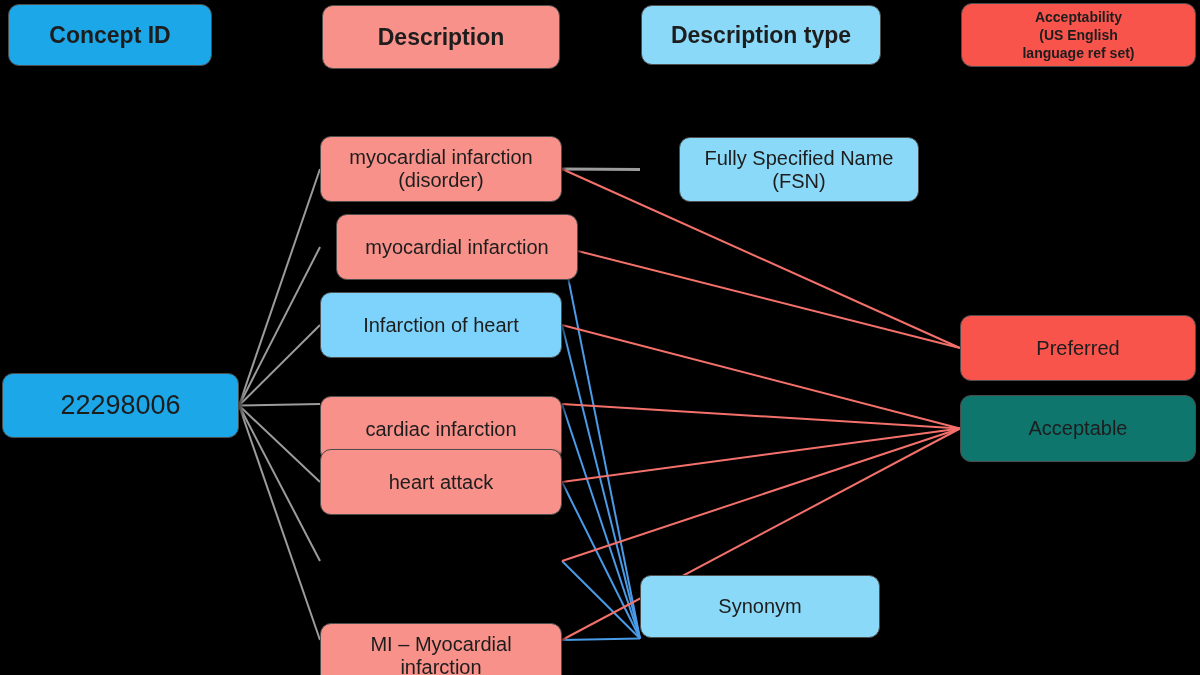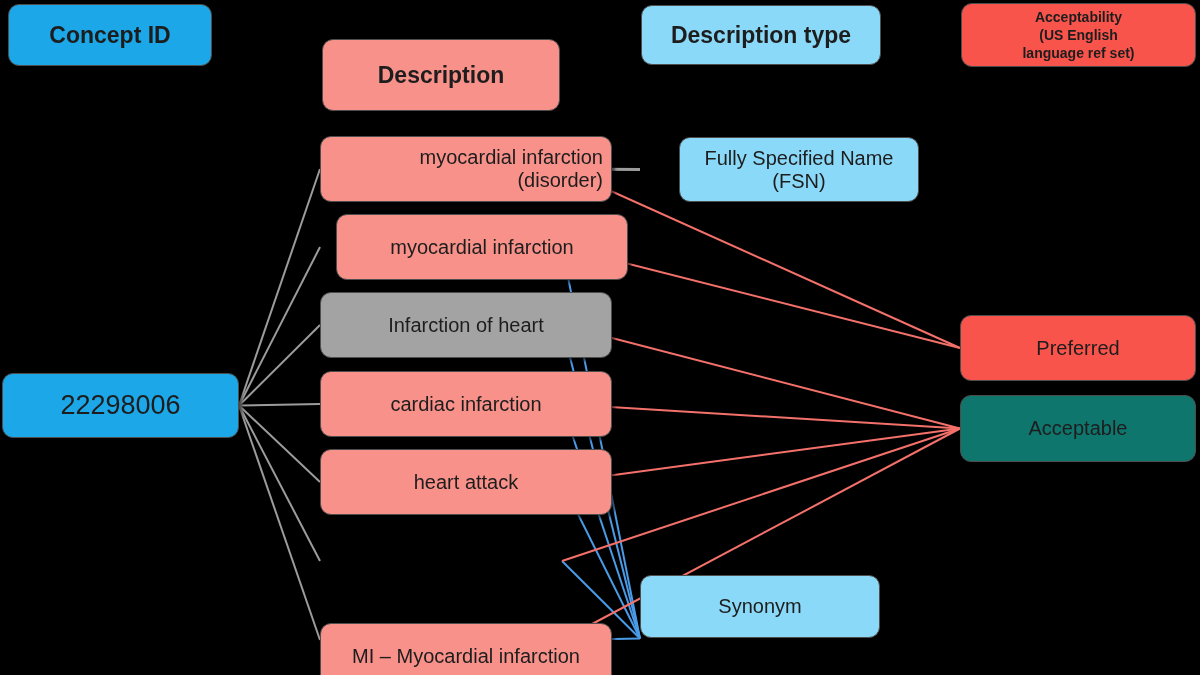--- a/index.html
+++ b/index.html
@@ -15,27 +15,27 @@
     box-shadow:2.5px 2.5px 3px rgba(0,0,0,0.55);
     padding:2px 8px;
   }
   .hdr{font-weight:bold;font-size:23px;}
   .hdr-small{font-weight:bold;font-size:14px;line-height:1.3;white-space:pre-line;}
   .body-text{font-size:20px;line-height:1.15;}
   .concept-text{font-size:27px;}
 
   
   #node-header-concept{left:8px;   top:4px;  width:204px;height:62px;text-align:right;}
-  #node-header-desc   {left:322px; top:5px;  width:238px;height:72px;margin-top:34px;}
+  #node-header-desc   {left:322px; top:5px;  width:238px;height:64px;}
   #node-header-type   {left:641px; top:5px;  width:240px;height:60px;}
   #node-header-acc    {left:961px; top:3px;  width:235px;height:64px;}
 
   #node-concept{left:2px;top:373px;width:237px;height:65px;}
 
-  .desc-box{left:320px;width:292px;height:66px;text-align:right;}
+  .desc-box{left:320px;width:242px;height:66px;}
   #node-desc-0{top:136px;}
   #node-desc-1{top:214px;}
   #node-desc-2{top:292px;}
   #node-desc-3{top:371px;}
   #node-desc-4{top:449px;}
   #node-desc-5{top:528px;}
   #node-desc-6{top:623px;}
 
   #node-type-0{left:640px;top:137px;width:240px;height:65px;margin-left:39px;}
   #node-type-1{left:640px;top:575px;width:240px;height:63px;}
@@ -75,22 +75,22 @@
   <div class="box hdr" id="node-header-desc" style="background: rgb(247, 145, 138);">Description</div>
   <div class="box hdr" id="node-header-type" style="background: rgb(139, 217, 248);">Description type</div>
   <div class="box hdr-small" id="node-header-acc" style="background: rgb(248, 84, 76);">Acceptability
 (US English
 language ref set)</div>
 
   <div class="box concept-text" id="node-concept" style="background: rgb(27, 167, 232);">22298006</div>
 
   <div class="box body-text desc-box" id="node-desc-0" style="background: rgb(247, 145, 138);">myocardial infarction (disorder)</div>
   <div class="box body-text desc-box" id="node-desc-1" style="background: rgb(247, 145, 138); margin-left: 16px;">myocardial infarction</div>
-  <div class="box body-text desc-box" id="node-desc-2" style="background: #a3a3a3;">Infarction of heart</div>
-  <div class="box body-text desc-box" id="node-desc-3" style="background: rgb(247, 145, 138);">cardiac infarction</div>
+  <div class="box body-text desc-box" id="node-desc-2" style="background: #7dd3fc;">Infarction of heart</div>
+  <div class="box body-text desc-box" id="node-desc-3" style="background: rgb(247, 145, 138); margin-top: 25px;">cardiac infarction</div>
   <div class="box body-text desc-box" id="node-desc-4" style="background: rgb(247, 145, 138);">heart attack</div>
   <div class="box body-text desc-box" id="node-desc-6" style="background: rgb(247, 145, 138);">MI – Myocardial infarction</div>
 
   <div class="box body-text" id="node-type-0" style="background: rgb(139, 217, 248);">Fully Specified Name (FSN)</div>
   <div class="box body-text" id="node-type-1" style="background: rgb(139, 217, 248);">Synonym</div>
 
   <div class="box body-text" id="node-acc-0" style="background: rgb(248, 84, 76);">Preferred</div>
   <div class="box body-text" id="node-acc-1" style="background: #0f766e;">Acceptable</div>
 </div>
 

